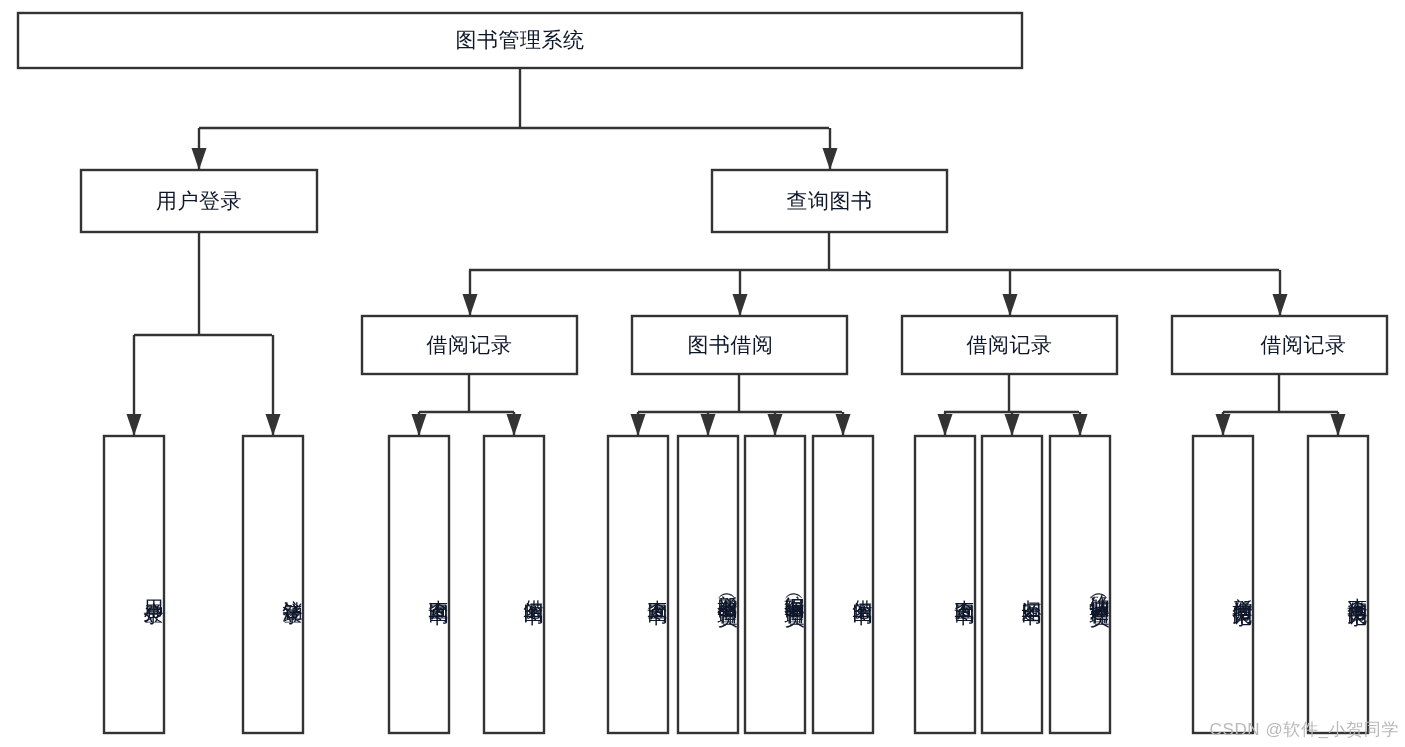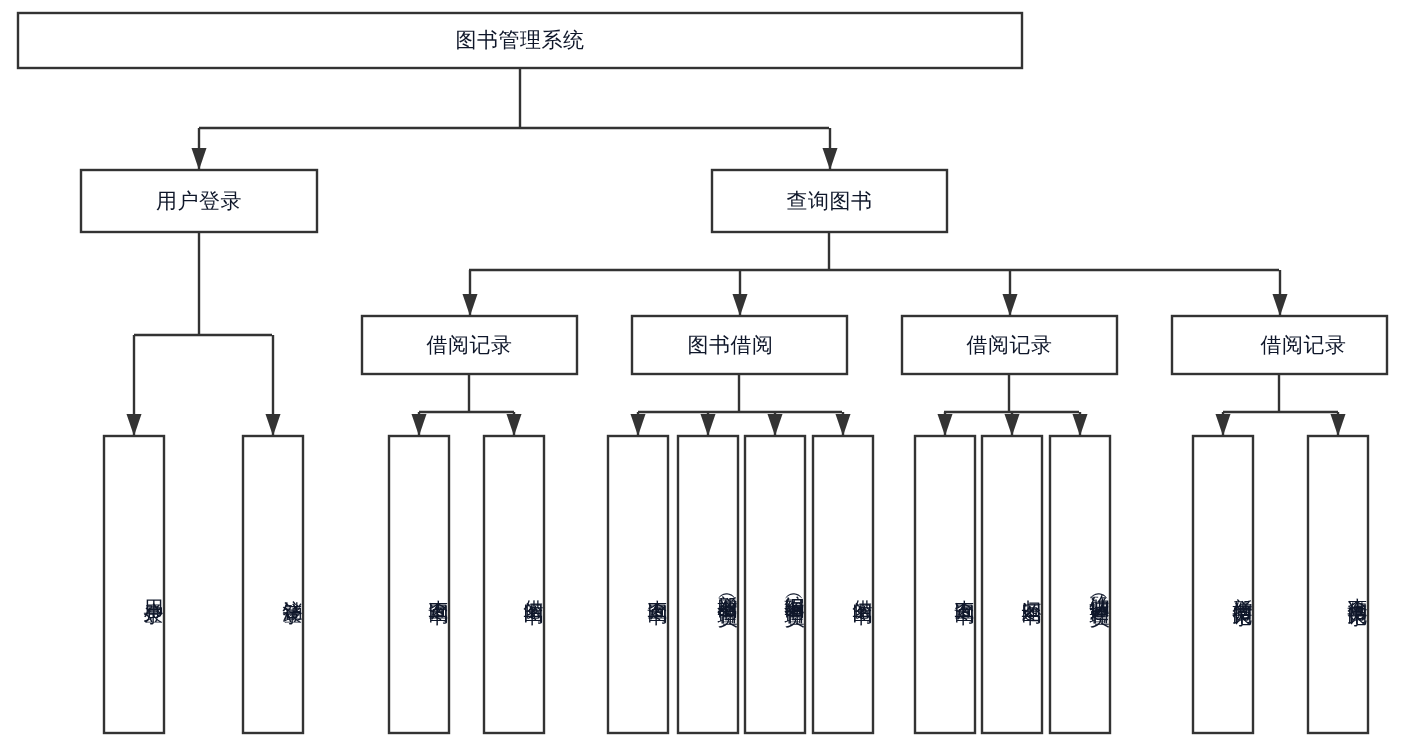--- a/index.html
+++ b/index.html
@@ -175,14 +175,15 @@
       <div class="node-label vertical" style="left: 678px; top: 436px; width: 60px; height: 297px;">新增图书（管理员）</div>
       <div class="node-label vertical" style="left: 745px; top: 436px; width: 60px; height: 297px;">编辑图书（管理员）</div>
       <div class="node-label vertical" style="left: 813px; top: 436px; width: 60px; height: 297px;">借阅图书</div>
       <div class="node-label vertical" style="left: 915px; top: 436px; width: 60px; height: 297px;">查询图书</div>
       <div class="node-label vertical" style="left: 982px; top: 436px; width: 60px; height: 297px;">归还图书</div>
       <div class="node-label vertical" style="left: 1050px; top: 436px; width: 60px; height: 297px;">确认归还（管理员）</div>
       <div class="node-label vertical" style="left: 1193px; top: 436px; width: 60px; height: 297px;">新增借阅记录</div>
       <div class="node-label vertical" style="left: 1308px; top: 436px; width: 60px; height: 297px;">查询借阅记录</div>
     </div>
 
+  <div class="watermark">CSDN @软件_小贺同学</div>
 
 </div>
 
 </body></html>

